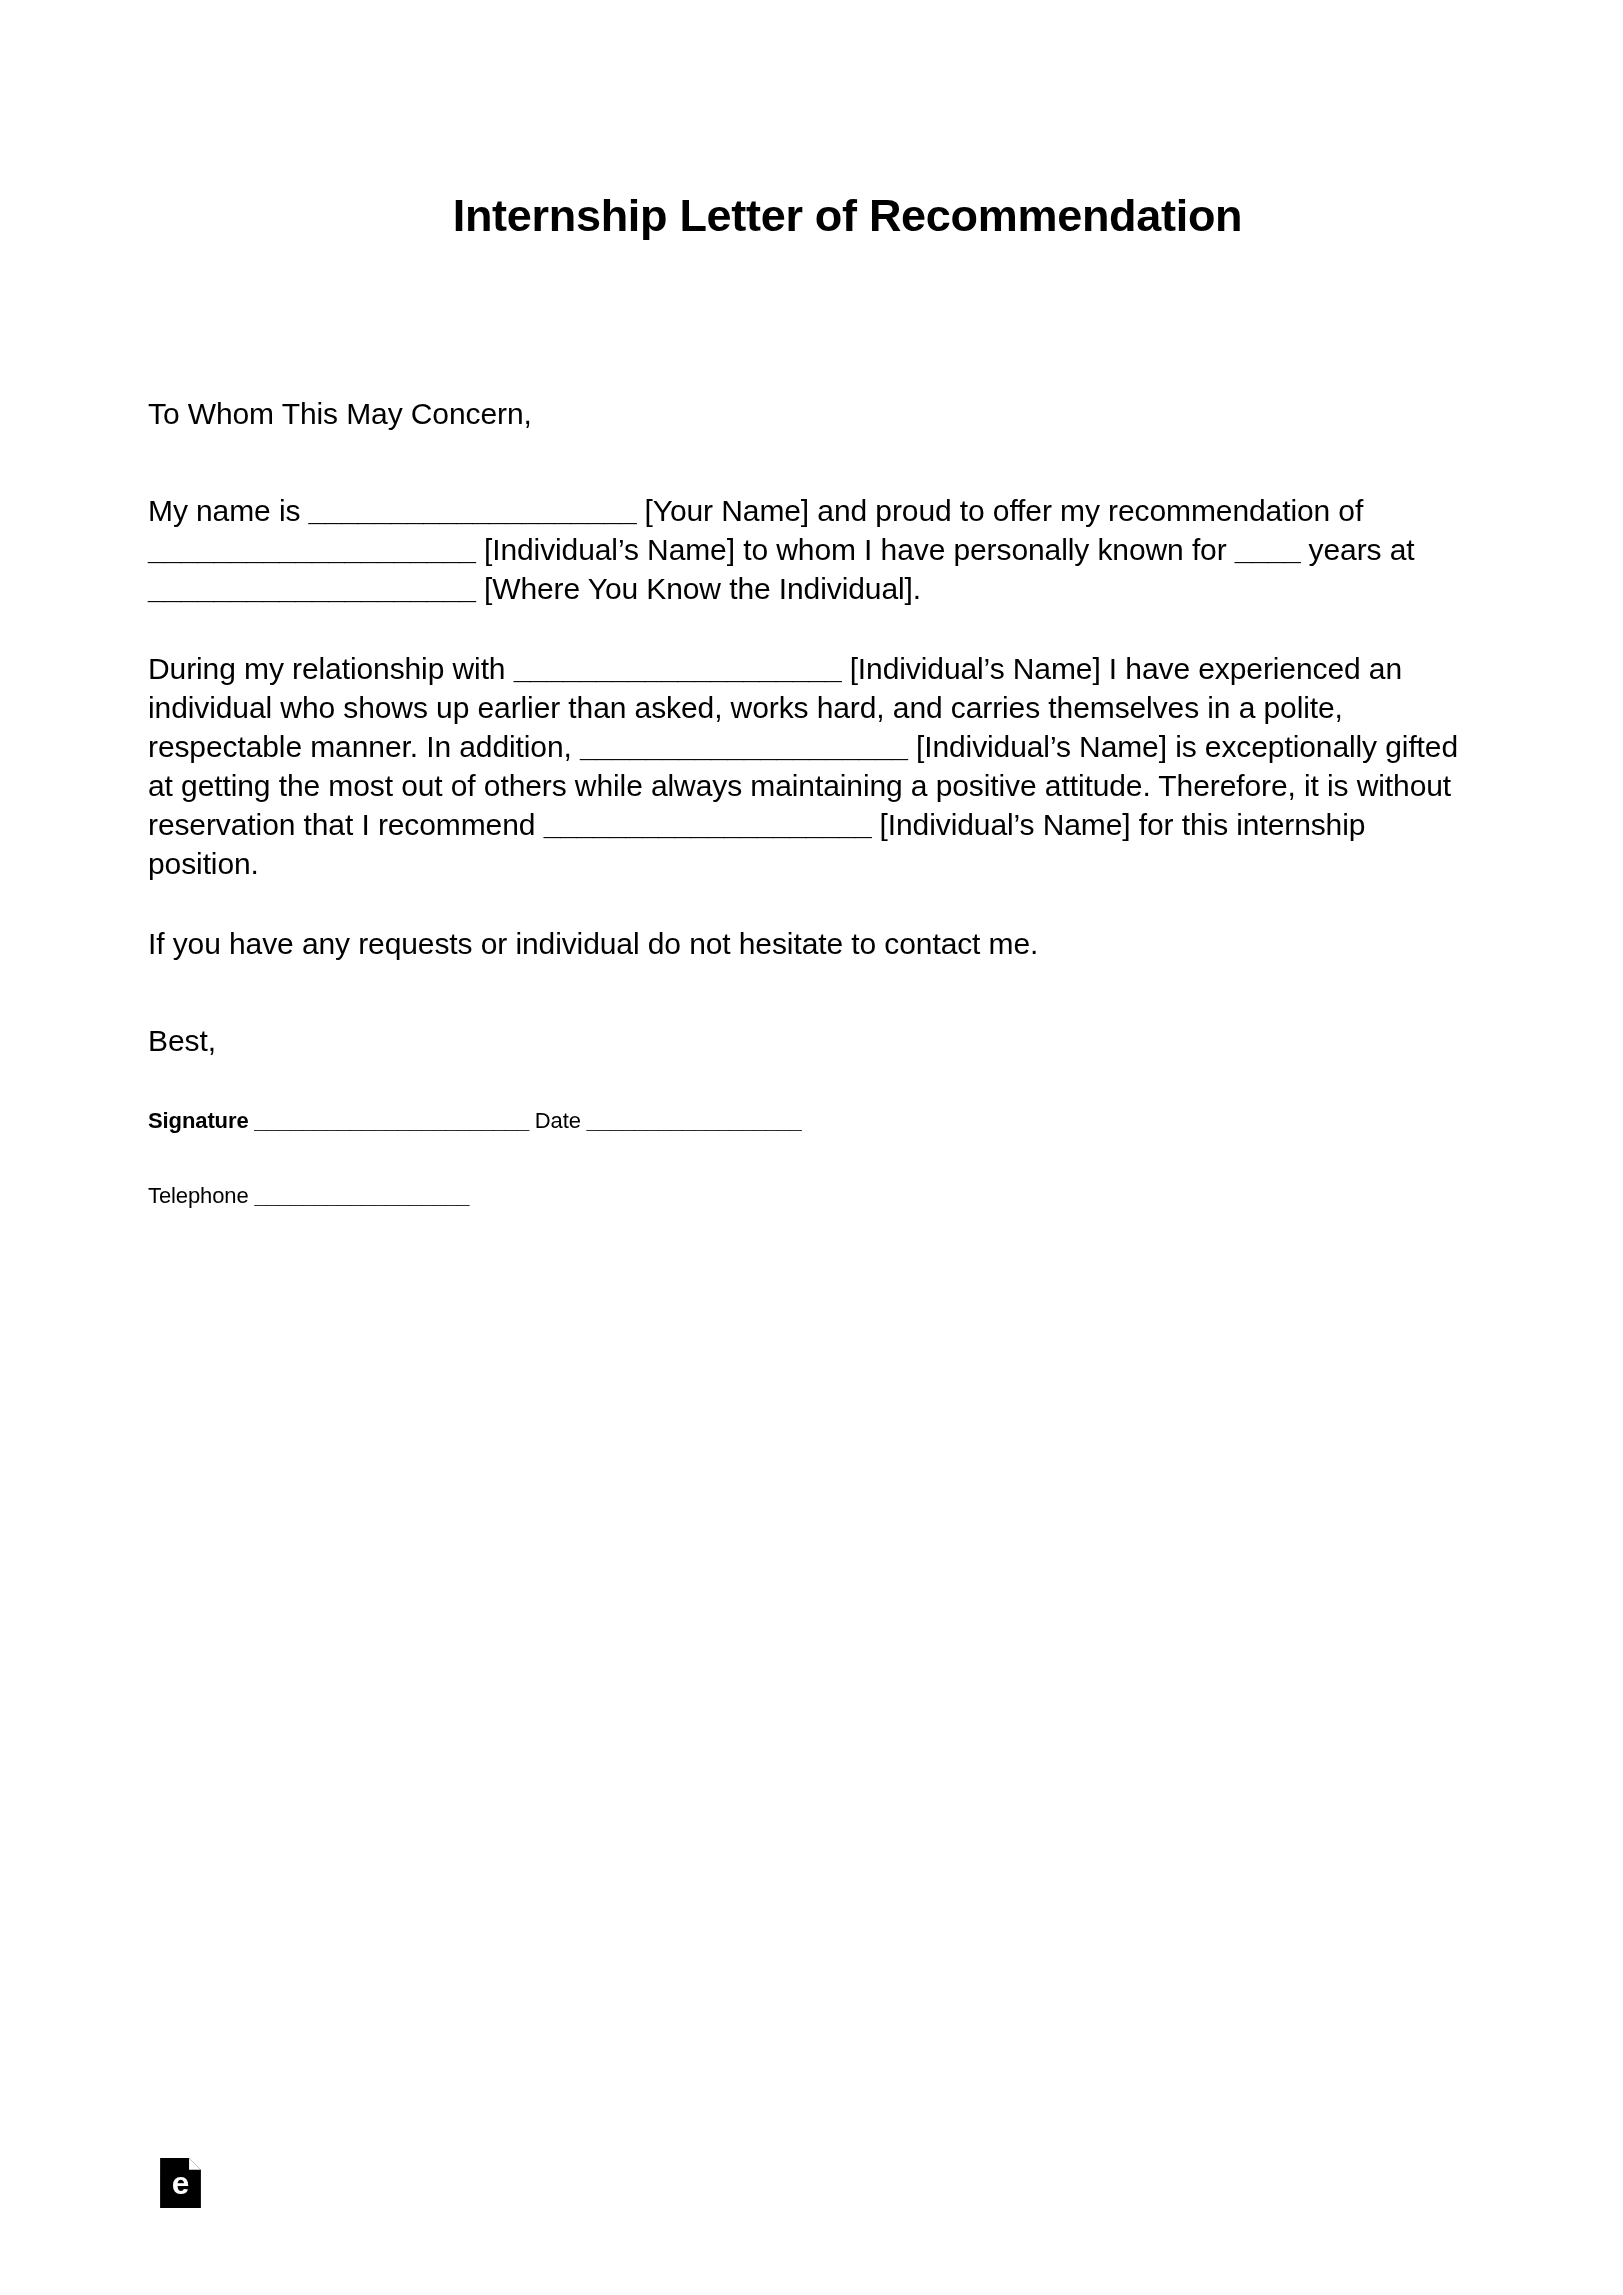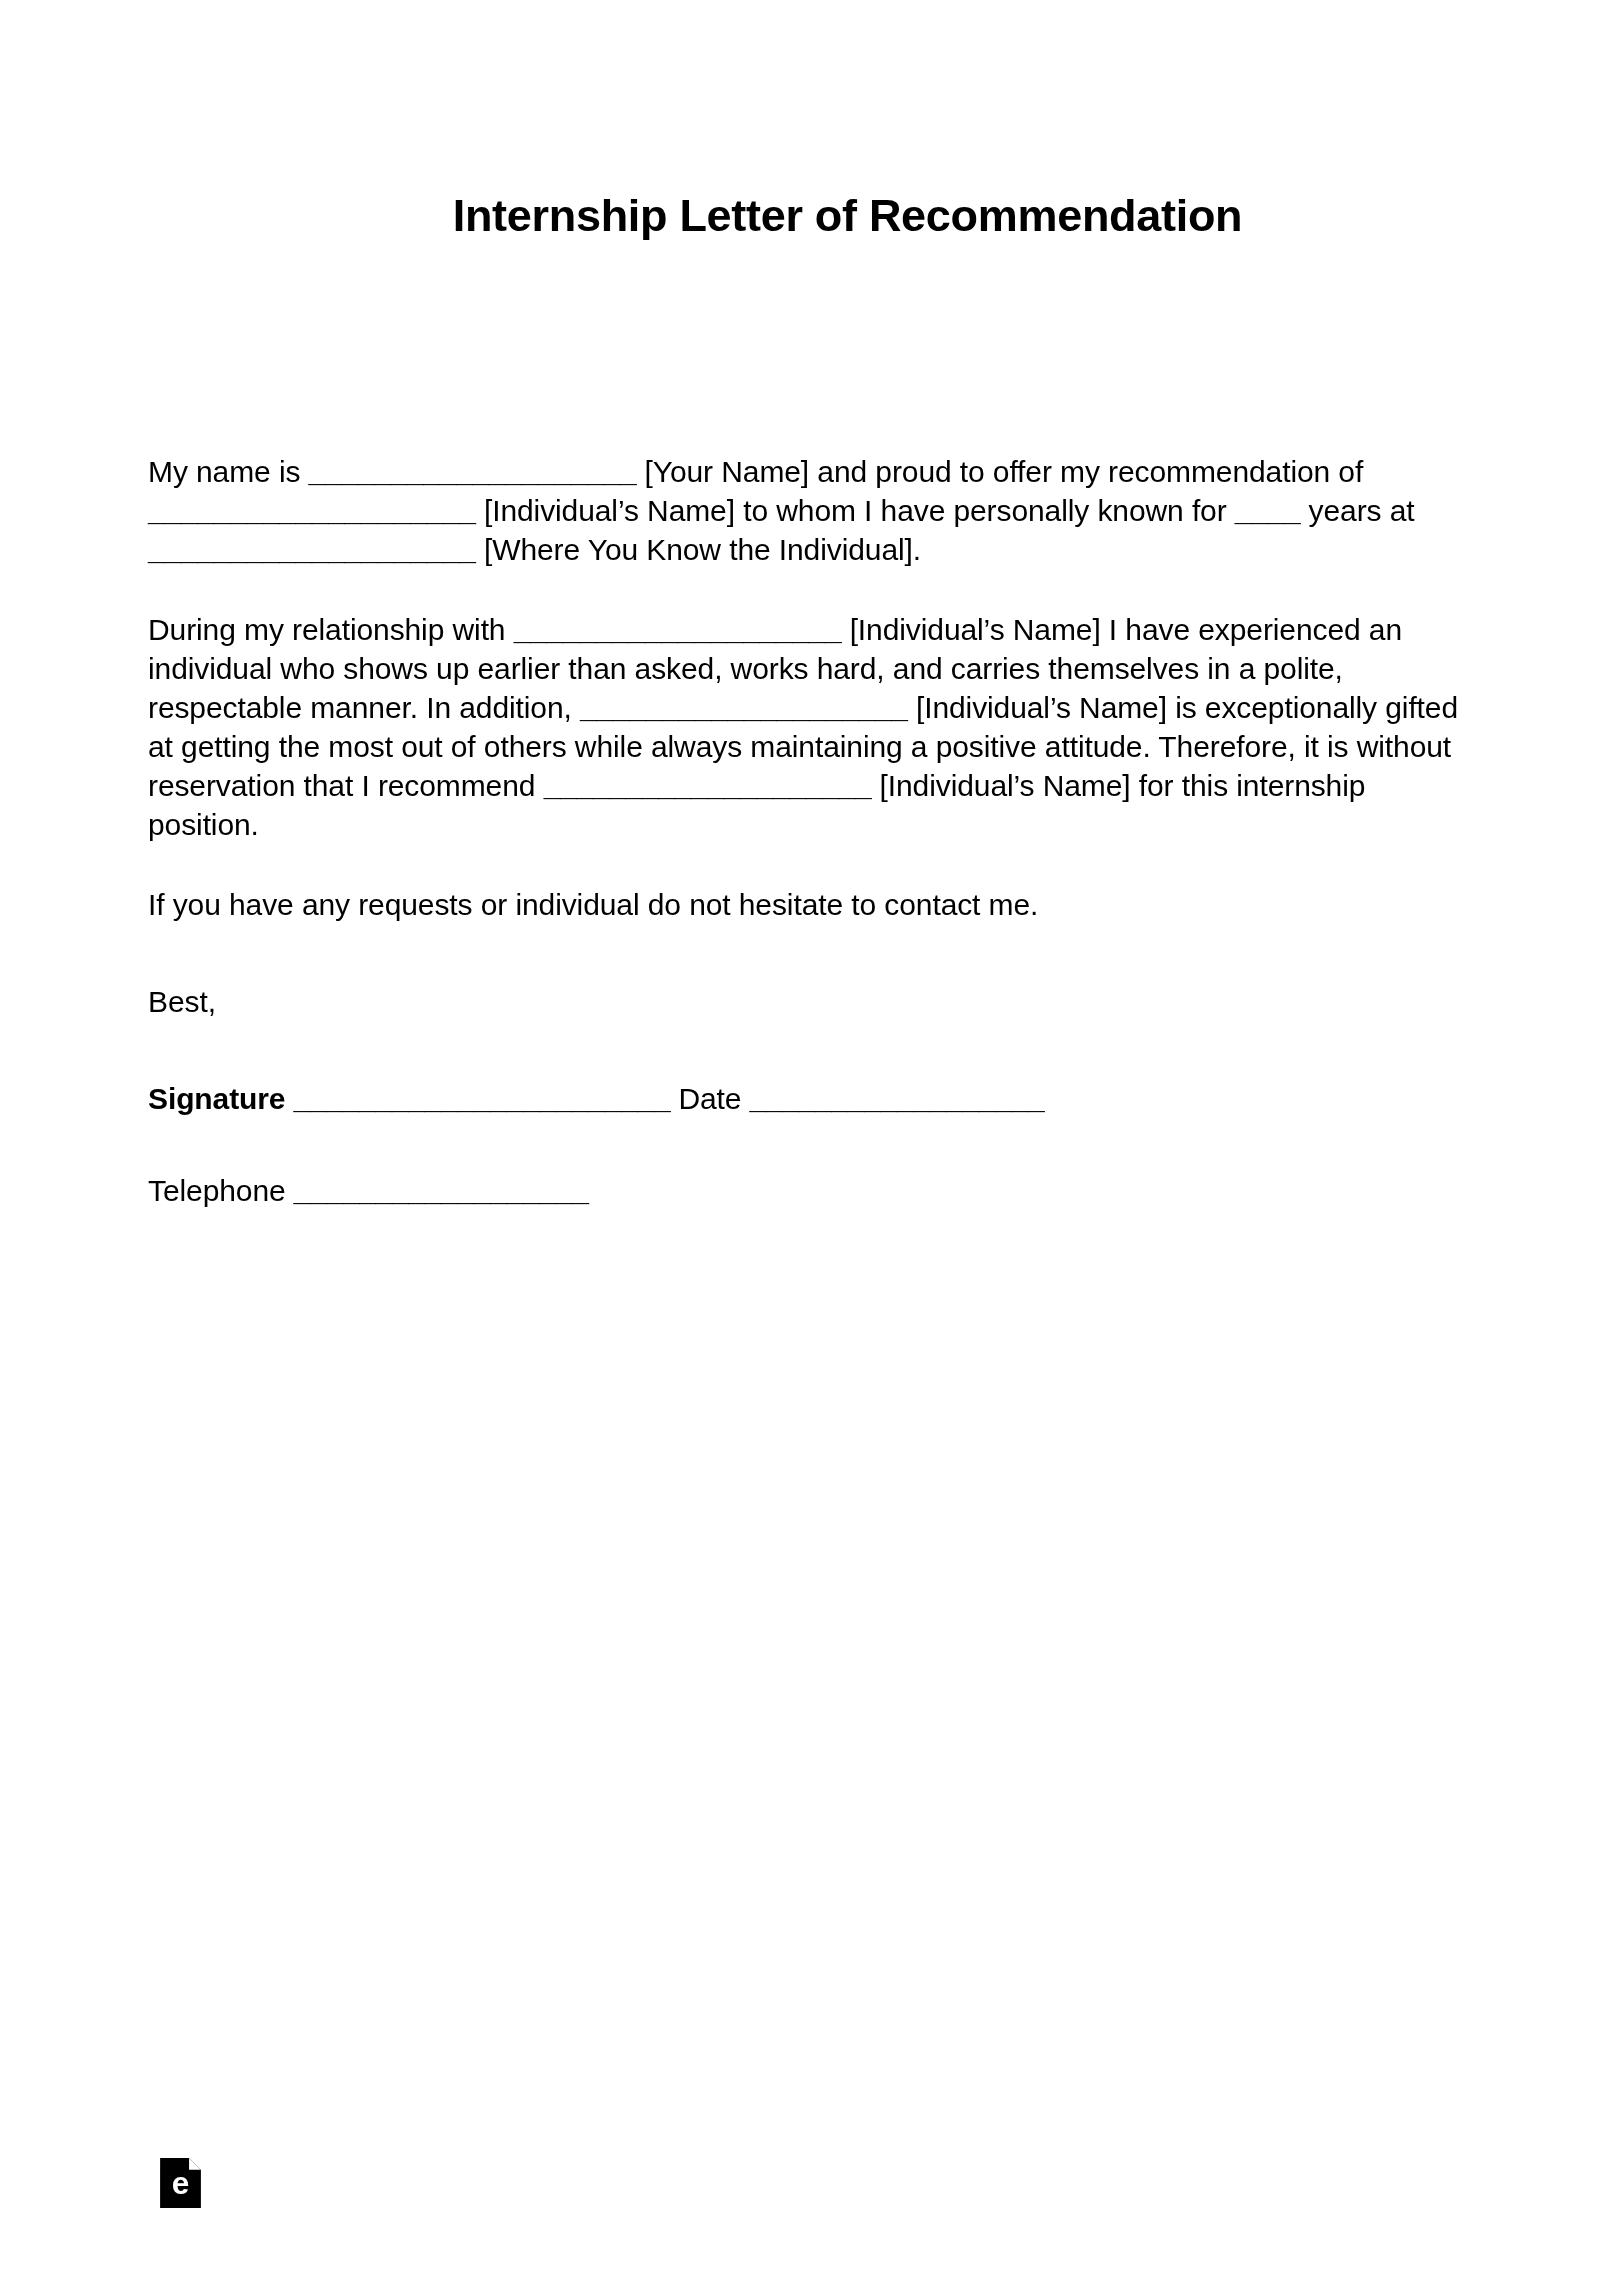--- a/index.html
+++ b/index.html
@@ -47,24 +47,23 @@
   }
   .spacer-lg { height: 58px; }
   .spacer-md { height: 41px; }
   .spacer-sm { height: 36px; }
 
   .blank { white-space: pre; letter-spacing: -0.3px; font-weight: bold; }
   .bold { font-weight: bold; }
 
   
   .sig-row {
-    font-size: 30px;
+    font-size: 22px;
     line-height: 39px;
     white-space: pre;
-    margin-top: 17px;
   }
 
   
   .logo {
     position: absolute;
     left: 160px;
     top: 2158px;
     width: 41px;
     height: 50px;
   }
@@ -72,20 +71,21 @@
 </style>
 </head>
 <body>
 
 <div class="page">
 
   <h1 class="doc-title">Internship Letter of Recommendation</h1>
 
   <div class="body-block">
 
+    <div class="para">To Whom This May Concern,</div>
 
     <div class="spacer-lg"></div>
 
     <div class="para"><span>My name is </span><span class="blank">____________________</span><span> [Your Name] and proud to offer my recommendation of </span><span class="blank">____________________</span><span> [Individual’s Name] to whom I have personally known for </span><span class="blank">____</span><span> years at </span><span class="blank">____________________</span><span> [Where You Know the Individual].</span></div>
 
     <div class="spacer-md"></div>
 
     <div class="para"><span>During my relationship with </span><span class="blank">____________________</span><span> [Individual’s Name] I have experienced an individual who shows up earlier than asked, works hard, and carries themselves in a polite, respectable manner. In addition, </span><span class="blank">____________________</span><span> [Individual’s Name] is exceptionally gifted at getting the most out of others while always maintaining a positive attitude. Therefore, it is without reservation that I recommend </span><span class="blank">____________________</span><span> [Individual’s Name] for this internship position.</span></div>
 
     <div class="spacer-md"></div>

